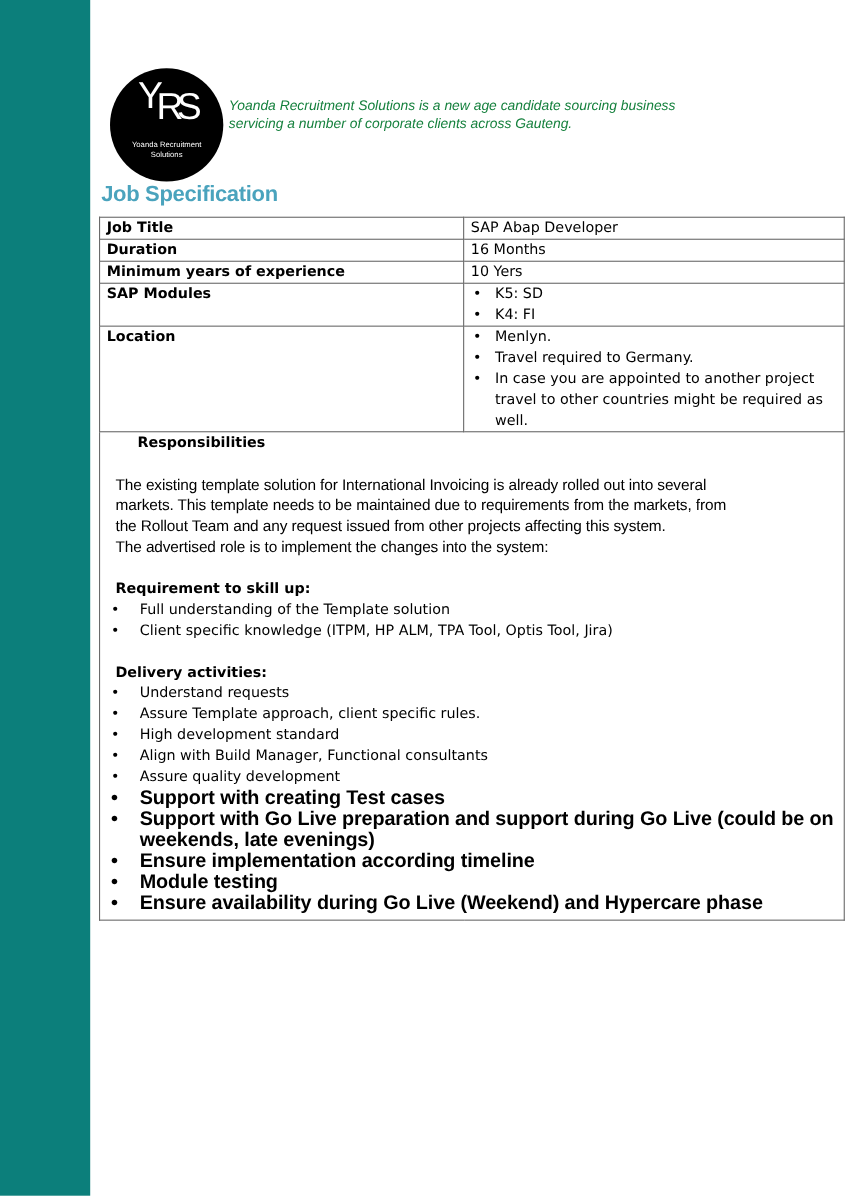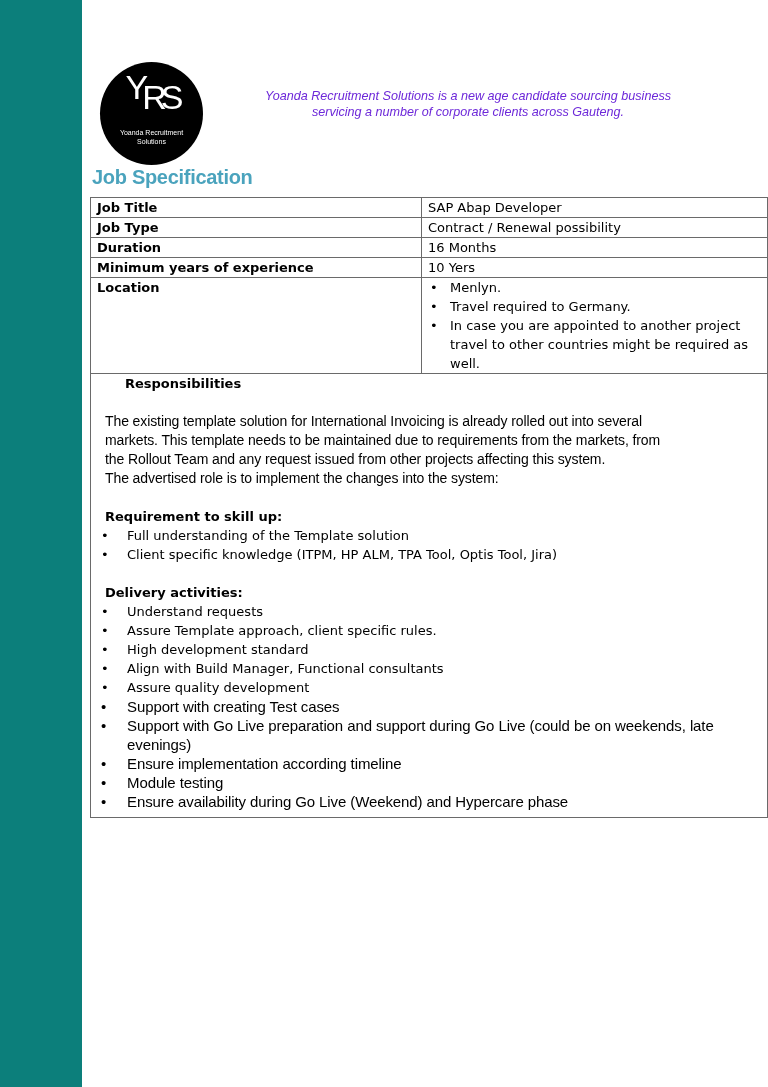--- a/index.html
+++ b/index.html
@@ -52,22 +52,21 @@
       line-height: 9px;
     }
     .tagline {
       position: absolute;
       left: 208px; top: 88px;
       width: 520px;
       font-family: "Liberation Sans", sans-serif;
       font-style: italic;
       font-size: 12.6px;
       line-height: 16px;
-      color: #6d28d9;
-      text-align: center;
+      color: #15803d;
     }
     .page-title {
       position: absolute;
       left: 92px; top: 162px;
       margin: 0;
       font-family: Liberation Sans, sans-serif;
       font-weight: bold;
       font-size: 20px;
       line-height: 30px;
       color: #4aa3bd;
@@ -141,22 +140,23 @@
       padding-left: 30px;
     }
     ul.resp-list li::before {
       content: "•";
       position: absolute;
       left: 4px;
       top: 0;
     }
     ul.resp-list.narrow li {
       font-family: "Liberation Sans", sans-serif;
-      font-size: 15px;
+      font-size: 18px;
       letter-spacing: -0.1px;
+      font-weight: bold;
     }
   </style>
 </head>
 <body>
 
 <div class="sidebar-band"></div>
 
 <div class="logo">
   <div class="logo-mark">
     <span class="y">Y</span><span class="rs">RS</span>
@@ -174,30 +174,35 @@
 
 <h1 class="page-title">Job Specification</h1>
 
 <table class="spec">
   <tbody>
       <tr>
     <td class="label">Job Title</td>
     <td class="value">SAP Abap Developer</td>
   </tr>
   <tr>
-    <td class="label">Job Type</td>
-    <td class="value">Contract / Renewal possibility</td>
-  </tr>
-  <tr>
     <td class="label">Duration</td>
     <td class="value">16 Months</td>
   </tr>
   <tr>
     <td class="label">Minimum years of experience</td>
     <td class="value">10 Yers</td>
+  </tr>
+  <tr>
+    <td class="label">SAP Modules</td>
+    <td class="value">
+      <ul class="bullets">
+        <li>K5: SD</li>
+        <li>K4: FI</li>
+      </ul>
+    </td>
   </tr>
   <tr>
     <td class="label">Location</td>
     <td class="value">
       <ul class="bullets">
         <li>Menlyn.</li>
         <li>Travel required to Germany.</li>
         <li>In case you are appointed to another project travel to other countries might be required as well.</li>
       </ul>
     </td>

